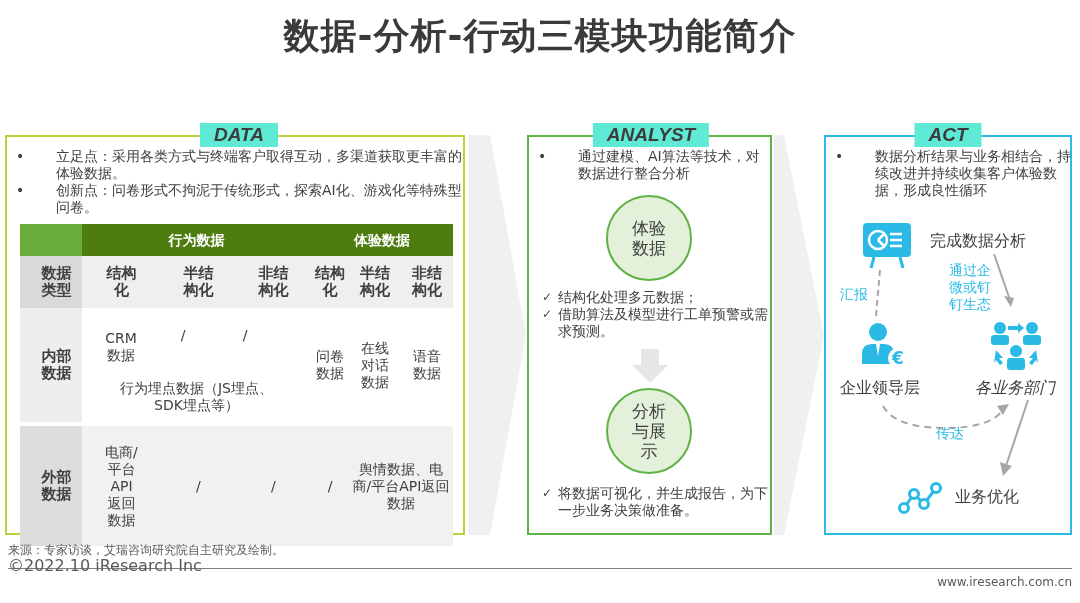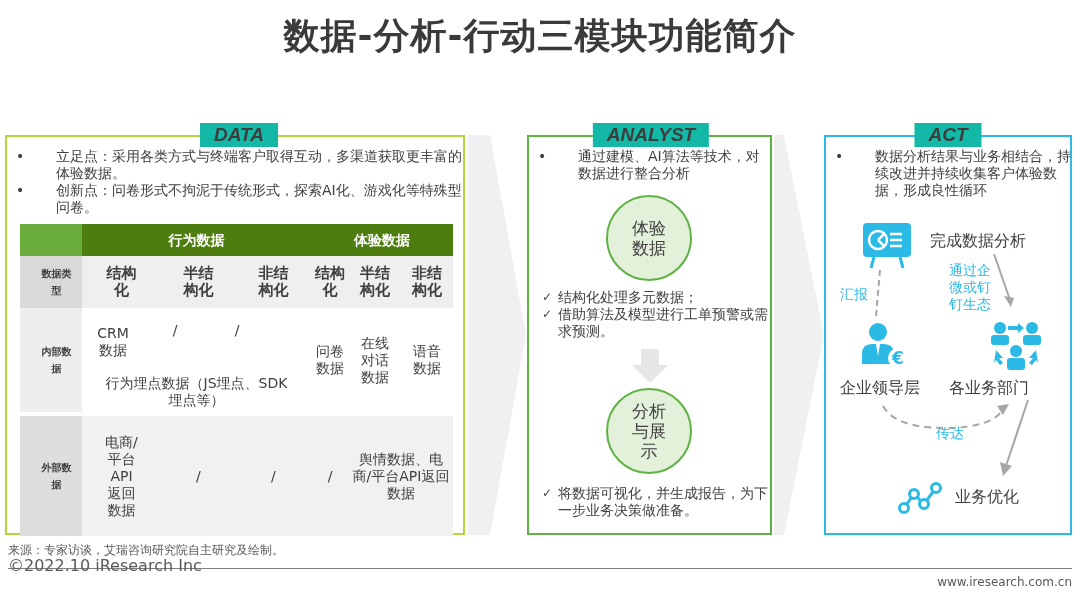--- a/index.html
+++ b/index.html
@@ -8,21 +8,21 @@
 
   .title {
     position: absolute; left: 0; top: 12px; width: 1080px; text-align: center;
     font-size: 36px; font-weight: bold; color: #3a3a3a; letter-spacing: 1px;
   }
 
   .chevron { position: absolute; }
 
   .panel { position: absolute; border: 2px solid; background: transparent; }
   .panel-label {
-    position: absolute; top: -14px; padding: 0 14px; background: #14b8a6;
+    position: absolute; top: -14px; padding: 0 14px; background: #5eead4;
     font-family: "Liberation Sans", sans-serif; font-weight: bold; font-style: italic;
     font-size: 19px; color: #3d3d3d; line-height: 24px; white-space: nowrap;
     transform: translateX(-50%);
   }
   .data-panel { left: 5px; top: 135px; width: 460px; height: 400px; border-color: #b6d43c; }
   .analyst-panel { left: 527px; top: 135px; width: 245px; height: 400px; border-color: #5fb345; }
   .act-panel { left: 824px; top: 135px; width: 248px; height: 400px; border-color: #2bb9e6; }
 
   .bullets { position: absolute; font-size: 14px; line-height: 17px; color: #404040; }
   .bullet { position: relative; padding-left: 48px; }
@@ -30,21 +30,21 @@
   .check { position: relative; padding-left: 22px; }
   .check .tick { position: absolute; left: 6px; top: 0; font-size: 12px; }
 
   
   .dtable { position: absolute; left: 20px; top: 224px; width: 433px; border-collapse: collapse; font-size: 14px; }
   .dtable td { text-align: center; vertical-align: middle; line-height: 17px; padding: 0 2px; }
   .dtable .hdr-row td { height: 32px; background: #4d7c0f; color: #fff; font-weight: bold; font-size: 14px; }
   .dtable .hdr-row td.corner { background: #6aad3d; }
   .dtable .type-row td { height: 52px; background: #efefef; font-weight: bold; color: #404040; font-size: 15px; }
   .dtable .type-row td.rowhead { background: #d9d9d9; }
-  .dtable td.rowhead { width: 62px; font-weight: bold; font-size: 10px; background: #e3e3e3; color: #404040; padding-left: 13px; }
+  .dtable td.rowhead { width: 62px; font-weight: bold; font-size: 15px; background: #e3e3e3; color: #404040; padding-left: 13px; }
   .dtable .int-row td { height: 104px; background: #ffffff; }
   .dtable .int-row td.rowhead { background: #eeeeee; }
   .dtable .ext-row td { height: 120px; background: #f1f1f1; }
   .dtable .ext-row td.rowhead { background: #dddddd; }
   .dtable .sep td { height: 4px; background: #fff; padding: 0; }
 
   .circle {
     position: absolute; width: 86px; height: 86px; border-radius: 50%;
     border: 2px solid #5fb345; background: #e3f0da;
     display: flex; align-items: center; justify-content: center; text-align: center;
@@ -113,21 +113,21 @@
           <div style="width:34px;margin:0 auto;">半结构化</div>
         </td>
     <td>
           <div style="width:34px;margin:0 auto;">非结构化</div>
         </td>
   </tr>
   <tr class="int-row">
     <td class="rowhead">
           <div style="width:34px;margin:0 auto;">内部数据</div>
         </td>
-    <td colspan="3" style="padding:0;">
+    <td colspan="3" style="padding:8px;">
       <div style="display:flex;height:52px;align-items:flex-end;padding-bottom:4px;">
         <div style="width:62px;text-align:center;">
               <div style="width:34px;margin:0 auto;">CRM数据</div>
             </div>
         <div style="width:62px;text-align:center;padding-bottom:20px;">/</div>
         <div style="width:62px;text-align:center;padding-bottom:20px;">/</div>
       </div>
       <div style="padding:12px 20px 0;text-align:center;">行为埋点数据（JS埋点、SDK埋点等）</div>
     </td>
     <td>
@@ -241,21 +241,21 @@
   <circle cx="12" cy="8" r="6" fill="#2bb9e6"></circle>
   <rect x="3" y="15" width="18" height="10" rx="3" fill="#2bb9e6"></rect>
   <circle cx="44" cy="8" r="6" fill="#2bb9e6"></circle>
   <rect x="35" y="15" width="18" height="10" rx="3" fill="#2bb9e6"></rect>
   <circle cx="28" cy="31" r="6" fill="#2bb9e6"></circle>
   <rect x="19" y="38" width="18" height="12" rx="3" fill="#2bb9e6"></rect>
   <polygon points="20,6 30,6 30,3 36,8 30,13 30,10 20,10" fill="#2bb9e6"></polygon>
   <polygon points="8,30 15,38 11,38 15,43 12,45 8,40 6,43" fill="#2bb9e6"></polygon>
   <polygon points="48,30 41,38 45,38 41,43 44,45 48,40 50,43" fill="#2bb9e6"></polygon>
 </svg>
-<div class="act-text" style="left:949px;top:378px;">各业务部门</div>
+<div class="act-text" style="left:975px;top:378px;font-style:italic;">各业务部门</div>
 
 <svg style="position:absolute;left:875px;top:398px;" width="140" height="36">
   <path d="M8,8 Q20,30 70,30 Q115,30 128,12" fill="none" stroke="#a6a6a6" stroke-width="2" stroke-dasharray="7,5"></path>
   <polygon points="122,8 134,6 128,17" fill="#a6a6a6"></polygon>
 </svg>
 <div class="act-blue" style="left:936px;top:401px;margin-top:24px;">传达</div>
 
 <svg style="position:absolute;left:998px;top:398px;" width="36" height="80">
   <line x1="30" y1="2" x2="8" y2="68" stroke="#a6a6a6" stroke-width="2"></line>
   <polygon points="2,64 14,68 5,78" fill="#a6a6a6"></polygon>

